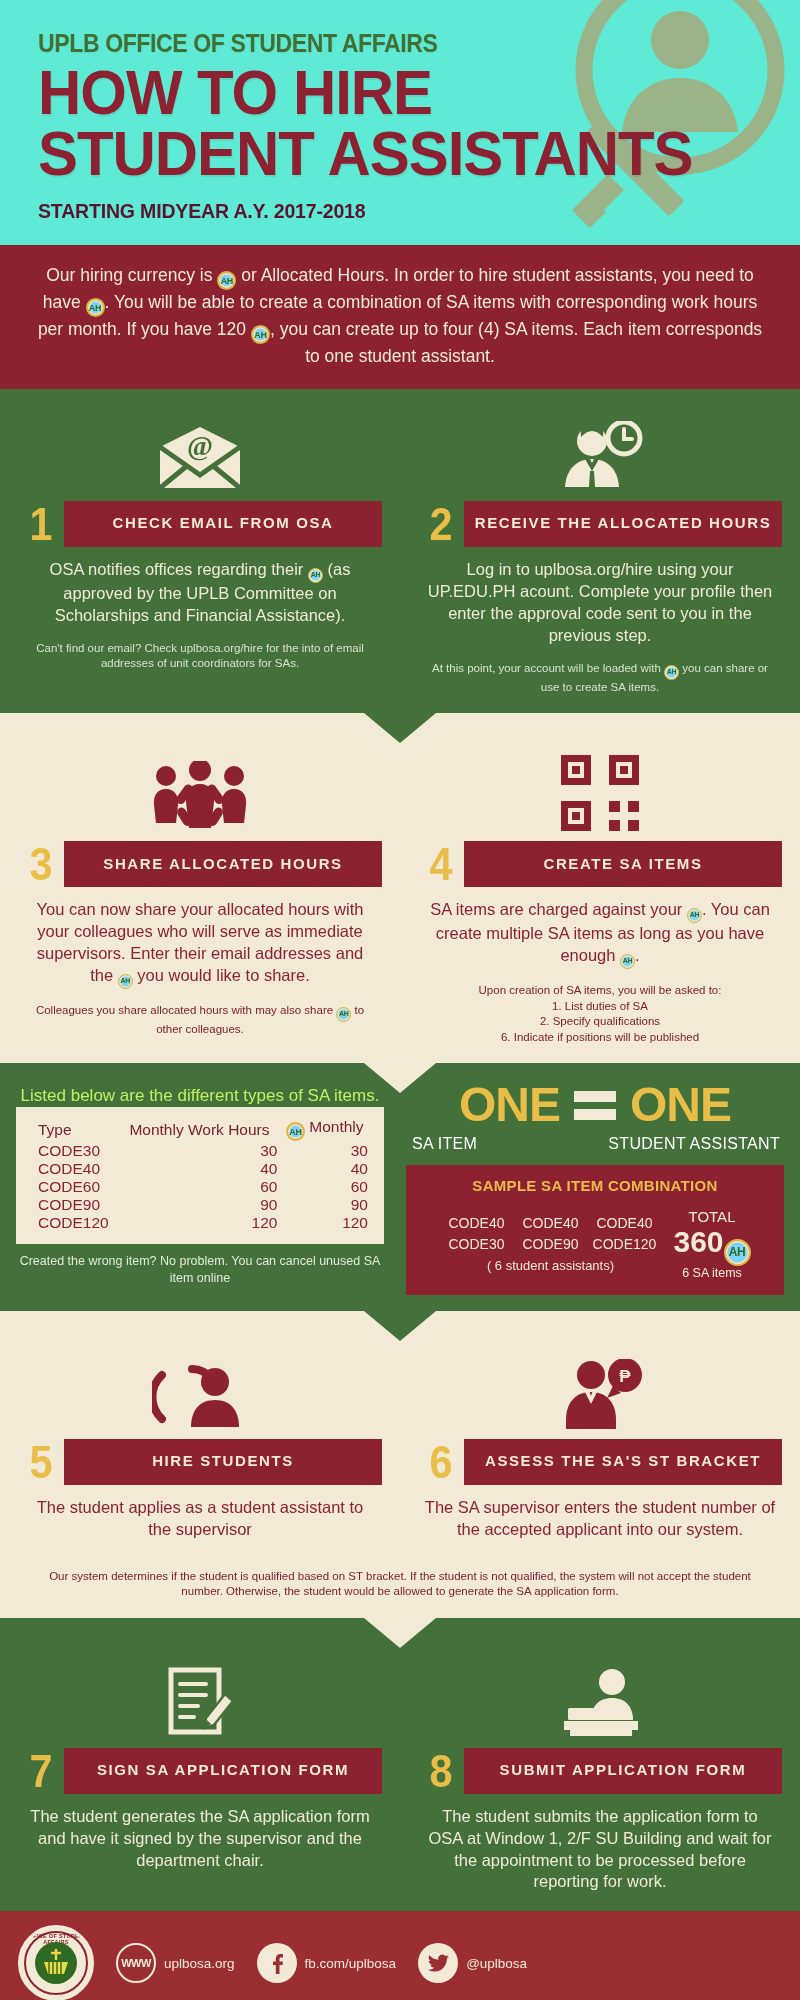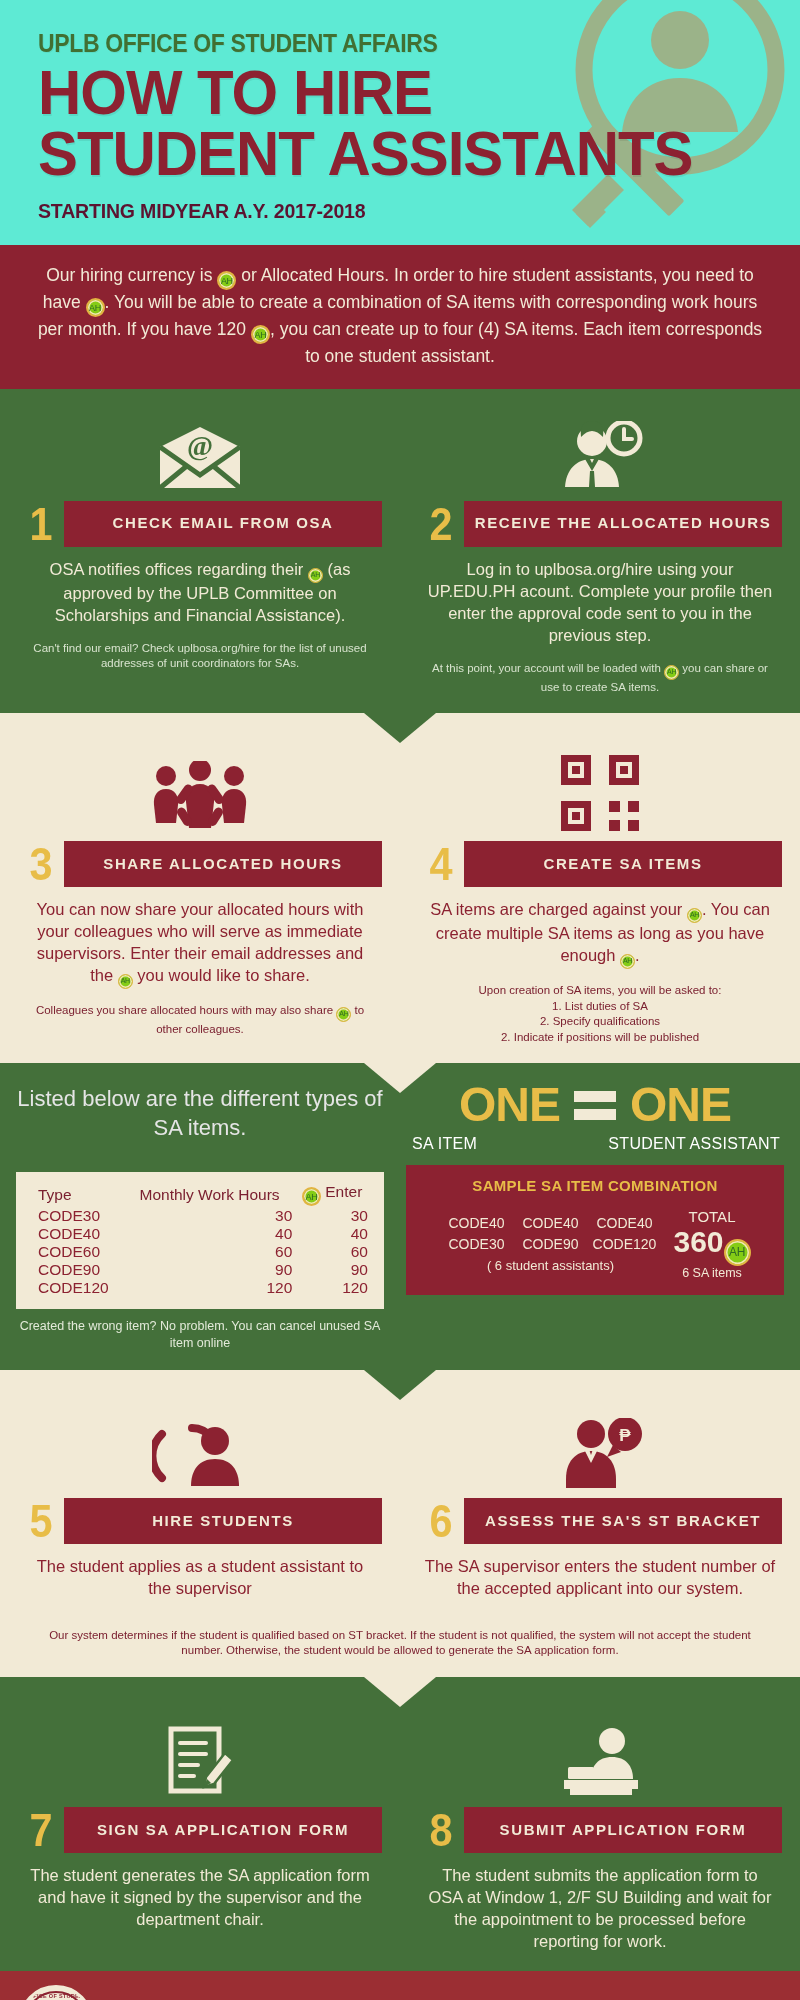--- a/index.html
+++ b/index.html
@@ -73,26 +73,26 @@
     font-size:17.5px;
     line-height:1.42;
   }
   .intro p{max-width:740px;margin:0 auto;}
 
   
   .ah{
     display:inline-block;
     width:19px;height:19px;
     border-radius:50%;
-    background:#84cc16;
+    background:#7dd3fc;
     border:2px solid #e2b441;
     box-shadow:inset 0 0 0 1.5px #f4e6b4;
     color:#2f6b22;
     font-size:9px;
-    font-weight:normal;
+    font-weight:bold;
     line-height:16px;
     text-align:center;
     vertical-align:-3px;
     letter-spacing:-0.3px;
   }
   .ah.sm{width:15px;height:15px;line-height:12px;font-size:7px;vertical-align:-2px;border-width:1.5px;}
   .ah.lg{width:27px;height:27px;line-height:23px;font-size:12px;vertical-align:-4px;}
 
   
   .sec{position:relative;}
@@ -162,21 +162,21 @@
   }
   .sec.green .step-note{color:#d8e3ce;}
   .sec.cream-bg .step-note{color:#7b2030;}
   .step-note.dark{color:#4a2128;}
   .note-list{display:inline-block;text-align:center;}
 
   
   .mid{display:flex;background:#44703a;position:relative;}
   .mid-left{width:50%;padding:22px 16px 18px 16px;text-align:center;}
   .mid-right{width:50%;padding:14px 16px 16px 6px;}
-  .mid-intro{color:#e5e5e5;font-size:22px;line-height:1.3;margin-bottom:30px;}
+  .mid-intro{color:#bef264;font-size:17px;line-height:1.3;margin-bottom:0;}
   .sa-table{
     background:#f2ead6;
     padding:10px 14px 12px 14px;
     color:#8c2231;
   }
   .sa-table table{width:100%;border-collapse:collapse;font-size:15.5px;}
   .sa-table th{font-weight:normal;padding:1px 2px;color:#7b2030;}
   .sa-table td{padding:0px 2px;text-align:right;color:#8c2231;}
   .sa-table td.type{text-align:left;padding-left:8px;}
   .sa-table th.type{text-align:left;padding-left:8px;}
@@ -287,21 +287,21 @@
             <path d="M3 22 L43 50 L83 22" fill="none" stroke="#44703a" stroke-width="5"></path>
             <path d="M3 63 L31 40 M83 63 L55 40" stroke="#44703a" stroke-width="5" fill="none"></path>
             <text x="43" y="30" font-family="'Liberation Serif',serif" font-size="28" fill="#44703a" text-anchor="middle" font-weight="bold">@</text>
           </svg>
         </div>
         <div class="step-head">
           <div class="step-num">1</div>
           <div class="step-banner">CHECK EMAIL FROM OSA</div>
         </div>
         <div class="step-body"><span>OSA notifies offices regarding their </span><span class="ah sm">AH</span><span> (as approved by the UPLB Committee on Scholarships and Financial Assistance).</span></div>
-        <div class="step-note">Can't find our email? Check uplbosa.org/hire for the list of unused addresses of unit coordinators for SAs.</div>
+        <div class="step-note">Can't find our email? Check uplbosa.org/hire for the into of email addresses of unit coordinators for SAs.</div>
       </div>
 
       <div class="stepcol">
         <div class="icon-wrap">
           <svg width="92" height="70" viewBox="0 0 92 70">
             <circle cx="70" cy="17" r="16" fill="none" stroke="#f2ead6" stroke-width="5"></circle>
             <path d="M70 8 L70 18 L78 18" stroke="#f2ead6" stroke-width="4" fill="none" stroke-linecap="round"></path>
             <circle cx="38" cy="20" r="15" fill="#f2ead6"></circle>
             <path d="M27 16 q11 -12 22 0 q2 -16 -11 -16 q-13 0 -11 16z" fill="#44703a"></path>
             <path d="M38 38 c-16 0 -26 11 -27 28 h54 c-1 -17 -11 -28 -27 -28z" fill="#f2ead6"></path>
@@ -367,38 +367,38 @@
         <div class="step-head">
           <div class="step-num">4</div>
           <div class="step-banner">CREATE SA ITEMS</div>
         </div>
         <div class="step-body"><span>SA items are charged against your </span><span class="ah sm">AH</span><span>. You can create multiple SA items as long as you have enough </span><span class="ah sm">AH</span><span>.</span></div>
         <div class="step-note dark">
           <div>Upon creation of SA items, you will be asked to:</div>
           <div class="note-list">
             <div>1. List duties of SA</div>
             <div>2. Specify qualifications</div>
-            <div>2. Indicate if positions will be published</div>
+            <div>6. Indicate if positions will be published</div>
           </div>
         </div>
       </div>
     </div>
   </div>
 
   <div class="mid">
     <div class="notch from-cream"></div>
     <div class="mid-left">
       <div class="mid-intro">Listed below are the different types of SA items.</div>
       <div class="sa-table">
         <table>
           <thead>
             <tr>
               <th class="type">Type</th>
               <th>Monthly Work Hours</th>
-              <th><span class="ah">AH</span> <span>Enter</span></th>
+              <th><span class="ah">AH</span> <span>Monthly</span></th>
             </tr>
           </thead>
           <tbody>
             <tr>
               <td class="type">CODE30</td>
               <td>30</td>
               <td>30</td>
             </tr>
             <tr>
               <td class="type">CODE40</td>

